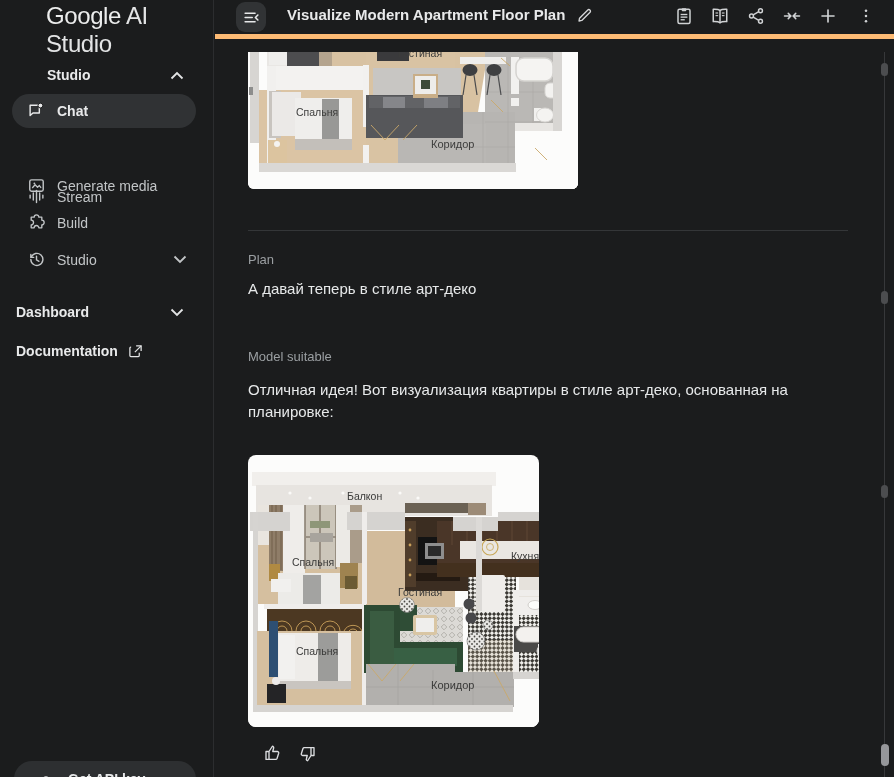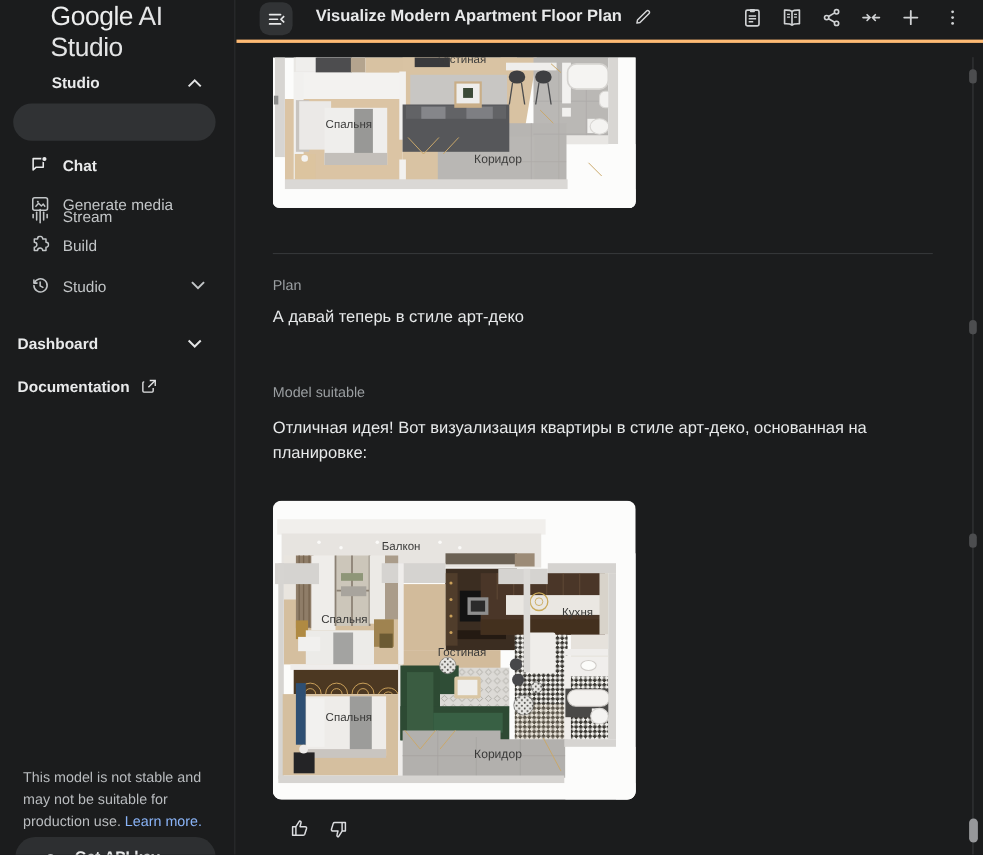--- a/index.html
+++ b/index.html
@@ -15,48 +15,48 @@
   .navhead { position:absolute; left:16px; font-size:14px; font-weight:700; color:#e9eaeb; }
   .navitem { position:absolute; left:28px; font-size:14px; color:#c2c5c7; display:flex; align-items:center; gap:12px; }
   .navitem svg { flex:0 0 auto; }
   #chatpill { position:absolute; left:12px; top:94px; width:184px; height:34px; background:#303234; border-radius:17px; }
   .chev { position:absolute; }
   #disclaim { position:absolute; left:21px; top:697px; width:180px; font-size:13px; line-height:20px; color:#b9bcbf; }
   #disclaim a { color:#8ab4f8; text-decoration:none; font-weight:400; }
   #apikey { position:absolute; left:14px; top:761px; width:182px; height:36px; background:#2d2f31; border-radius:18px; color:#e7e8e9; font-size:14px; font-weight:700; display:flex; align-items:center; padding-left:27px; gap:10px; }
 
   
-  #topbar { position:absolute; left:215px; top:0; width:679px; height:39px; background:#1b1c1d; border-bottom:3px solid #fdba74; }
+  #topbar { position:absolute; left:215px; top:0; width:679px; height:39px; background:#1b1c1d; border-bottom:5px solid #fdba74; }
   #togglebtn { position:absolute; left:21px; top:2px; width:30px; height:30px; background:#313335; border-radius:9px; display:flex; align-items:center; justify-content:center; }
   #title { position:absolute; left:72px; top:6px; font-size:15px; font-weight:700; color:#e8e9ea; }
   .tico { position:absolute; top:7px; }
 
   
   .label { position:absolute; font-size:13px; color:#9b9fa2; }
   .msg { position:absolute; font-size:15px; font-weight:500; color:#e7e9ea; line-height:21.5px; }
   #divider { position:absolute; left:248px; top:230px; width:600px; height:1px; background:#343638; }
   #img1 { position:absolute; left:248px; top:52px; width:330px; height:137px; border-radius:0 0 6px 6px; overflow:hidden; }
-  #img2 { position:absolute; left:248px; top:455px; width:330px; height:272px; border-radius:8px; overflow:hidden; }
+  #img2 { position:absolute; left:248px; top:455px; width:291px; height:272px; border-radius:8px; overflow:hidden; }
 
   
   #sbtrack { position:absolute; left:884px; top:52px; width:1px; height:725px; background:#37383a; }
   .sbdot { position:absolute; left:881px; width:7px; height:13px; border-radius:4px; background:#4c4d4f; }
   #sbthumb { position:absolute; left:881px; top:744px; width:8px; height:22px; border-radius:4px; background:#96979a; }
 </style>
 </head>
 <body>
 
 <div id="sidebar">
   <div id="logo"><b>Google</b> <span>AI Studio</span></div>
   <div class="navhead" style="top:67px;margin-left:31px;">Studio</div>
   <svg class="chev" style="left:170px; top:71px;" width="14" height="9" viewBox="0 0 14 9">
       <path d="M1.5 7.5 L7 2 L12.5 7.5" stroke="#e3e4e5" stroke-width="1.8" fill="none"></path>
     </svg>
   <div id="chatpill"></div>
-  <div class="navitem" style="left:28px; top:102px; color:#e9eaeb; font-weight:700;margin-top:39px;">
+  <div class="navitem" style="left:28px; top:102px; color:#e9eaeb; font-weight:700;">
     <svg width="17" height="17" viewBox="0 0 24 24" fill="none">
         <path d="M3 4.5 h13 v11 h-9 l-4 3.5 z" stroke="#e9eaeb" stroke-width="2" fill="none" stroke-linejoin="round"></path>
         <circle cx="17.5" cy="5" r="3.4" fill="#e9eaeb" stroke="#1b1c1d" stroke-width="1.4"></circle>
       </svg>
     <span>Chat</span>
   </div>
   <div class="navitem" style="top:140px;margin-top:48px;">
     <svg width="17" height="17" viewBox="0 0 24 24">
         <g stroke="#c2c5c7" stroke-width="2" stroke-linecap="round">
           <line x1="3" y1="10" x2="3" y2="14"></line>
@@ -99,21 +99,20 @@
       <path d="M1.5 1.5 L7 7 L12.5 1.5" stroke="#e3e4e5" stroke-width="1.8" fill="none"></path>
     </svg>
 
   <div class="navhead" style="top:343px;">Documentation</div>
   <svg class="chev" style="left:128px; top:344px;" width="15" height="15" viewBox="0 0 24 24">
       <path d="M5 5 h-0.5 a1.5 1.5 0 0 0 -1.5 1.5 v12 a1.5 1.5 0 0 0 1.5 1.5 h12 a1.5 1.5 0 0 0 1.5 -1.5 V14" stroke="#e3e4e5" stroke-width="2" fill="none"></path>
       <path d="M13 3 h8 v8" stroke="#e3e4e5" stroke-width="2" fill="none"></path>
       <path d="M21 3 L11 13" stroke="#e3e4e5" stroke-width="2"></path>
     </svg>
 
-  <div id="disclaim">This model is not stable and may not be suitable for production use. <a>Learn more.</a></div>
   <div id="apikey">
     <svg width="17" height="17" viewBox="0 0 24 24">
         <circle cx="7" cy="12" r="3.5" stroke="#e7e8e9" stroke-width="2" fill="none"></circle>
         <path d="M10.5 12 h10 M17 12 v3.5 M20.5 12 v3.5" stroke="#e7e8e9" stroke-width="2" fill="none"></path>
       </svg>
     <span>Get API key</span>
   </div>
 </div>
 
 <div id="topbar">

